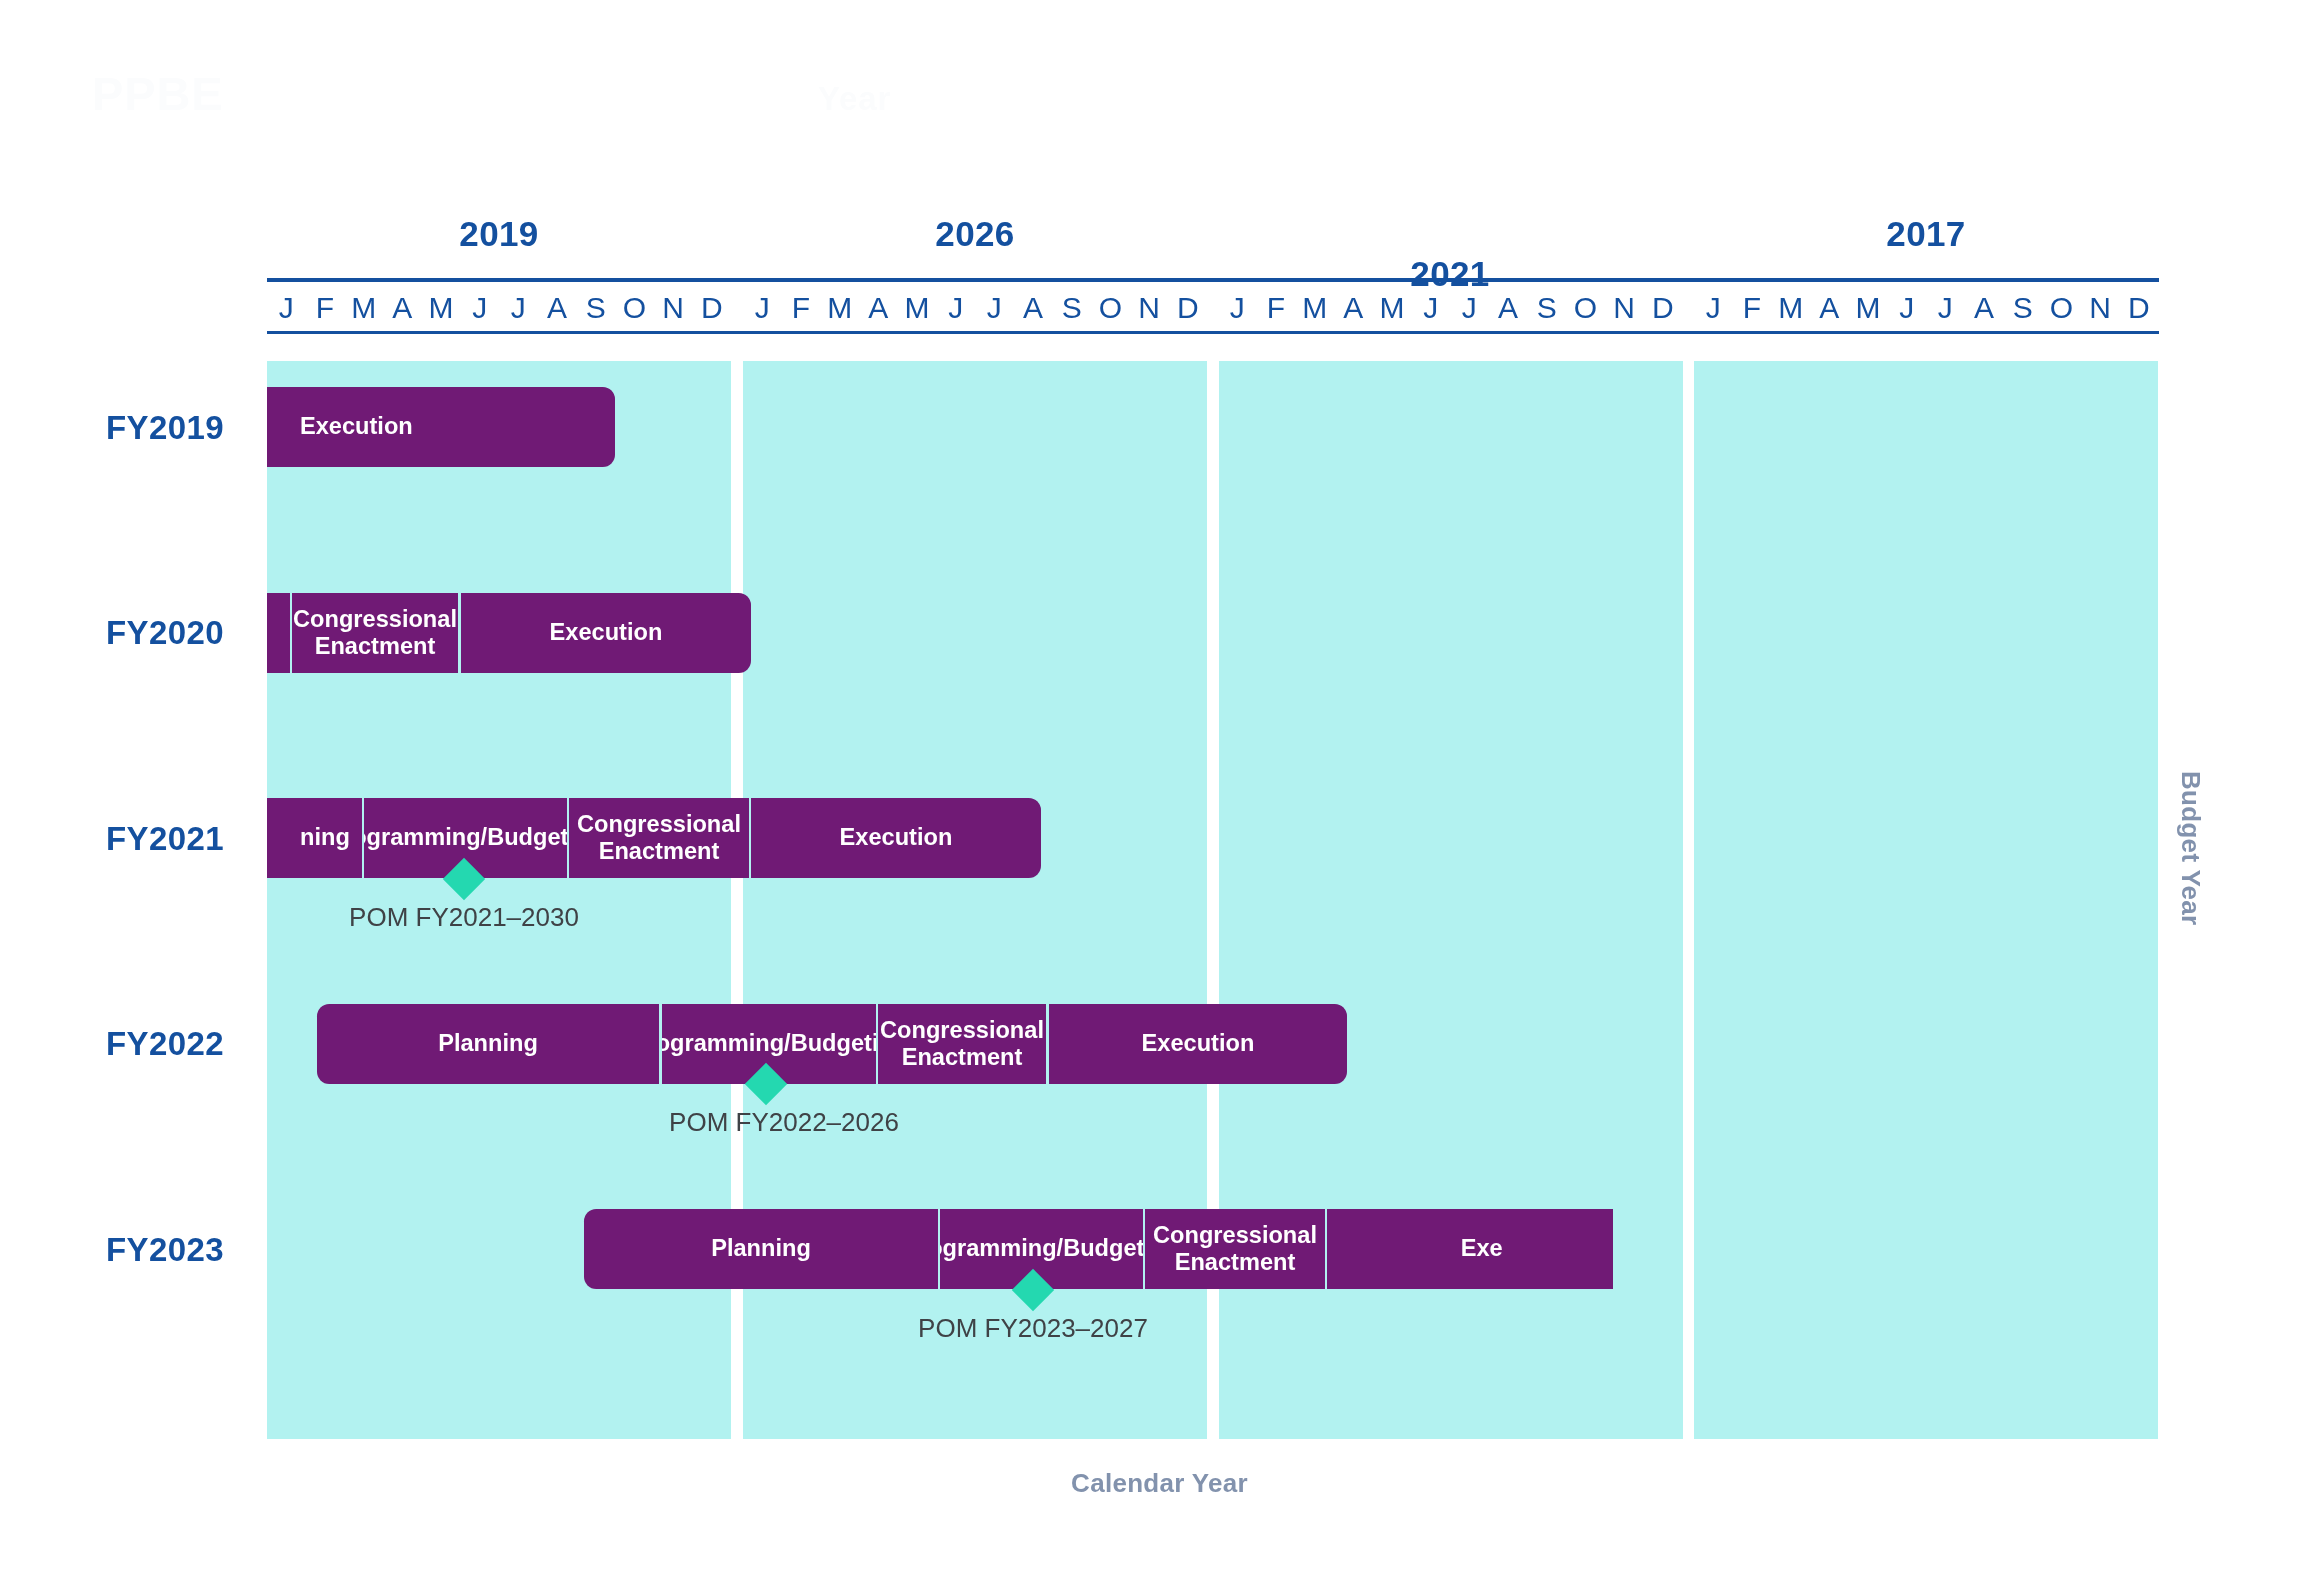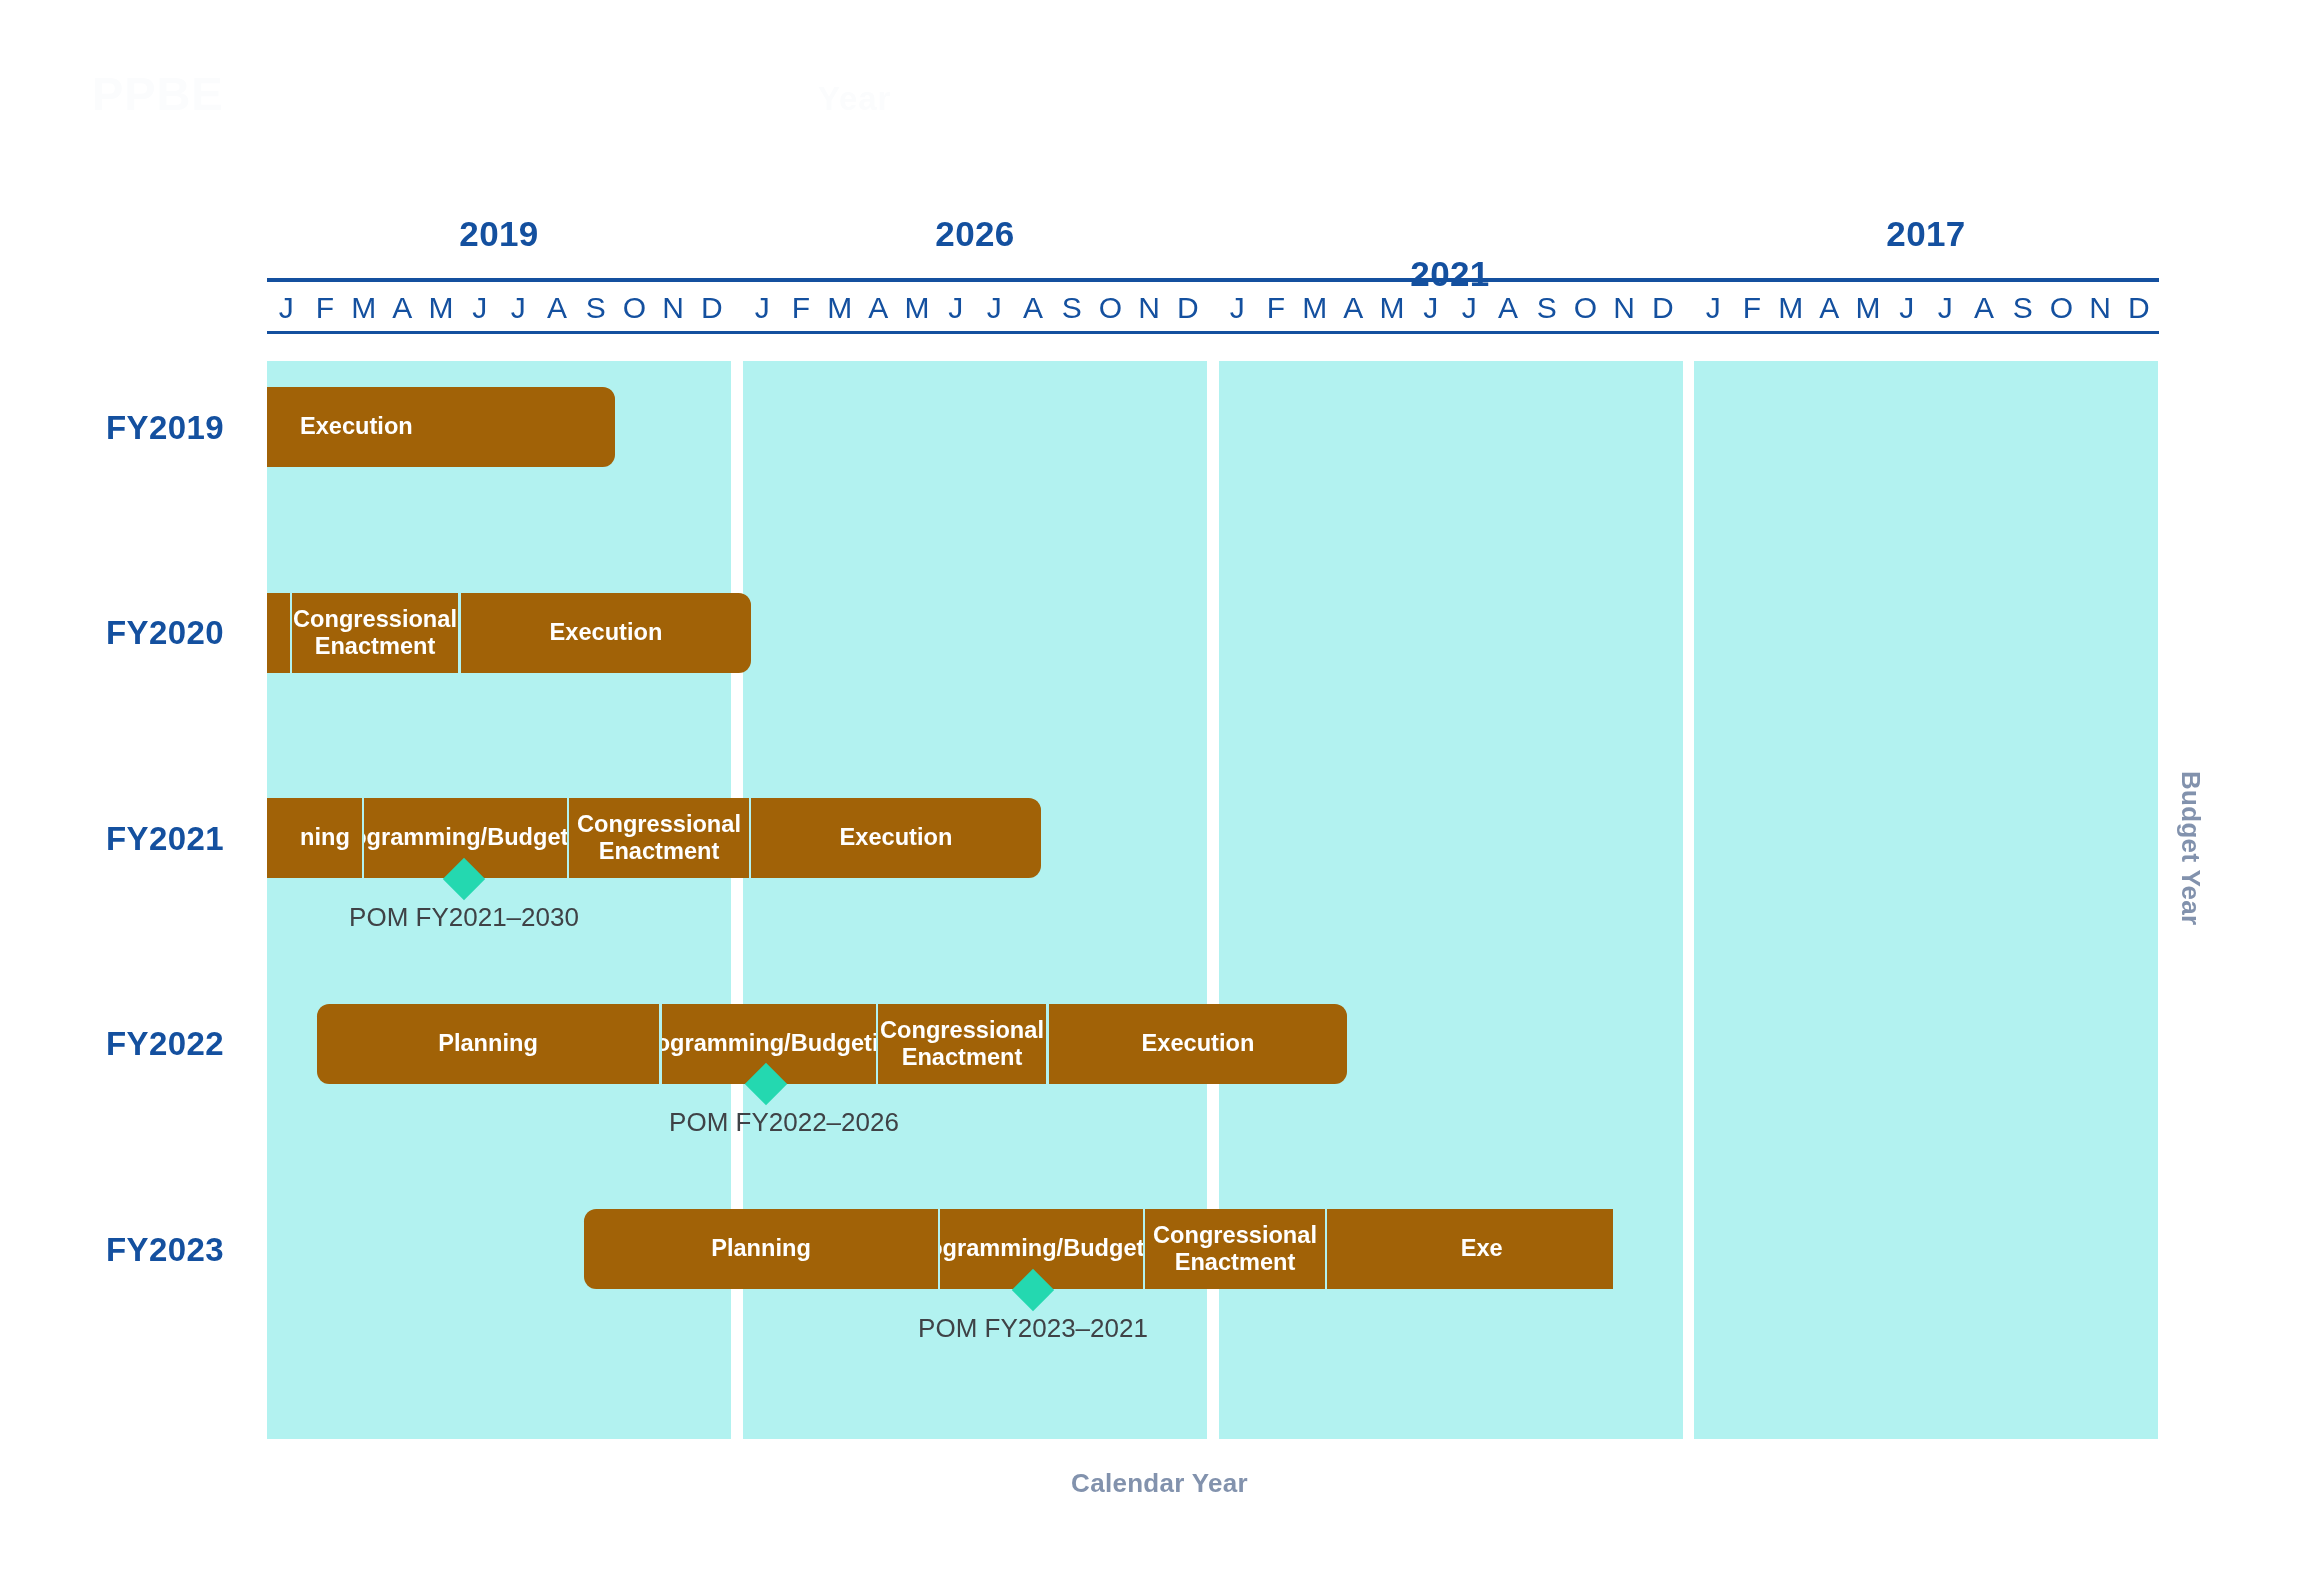--- a/index.html
+++ b/index.html
@@ -80,21 +80,21 @@
     color:#14509f;
     font-size:33px;
     font-weight:700;
     letter-spacing:0.4px;
     transform:translateY(-50%);
   }
 
   
   .bar{
     position:absolute;
-    background:#a16207;
+    background:#701a75;
     color:#ffffff;
     font-size:23.6px;
     font-weight:700;
     line-height:1.15;
     display:flex;
     align-items:center;
     justify-content:center;
     text-align:center;
     box-sizing:border-box;
     padding:0 8.7px;
@@ -280,19 +280,19 @@
       <div class="bar last" style="left: 1060px; width: 286px; top: 848px; height: 80px; padding-left: 32px;">
         <span>Exe</span>
       </div>
     </div>
   <div id="poms">
       <div class="pom-marker" style="left: 197px; top: 503px;"></div>
       <div class="pom-label" style="left: 197px; top: 541px;">POM FY2021–2030</div>
       <div class="pom-marker" style="left: 499px; top: 708px;"></div>
       <div class="pom-label" style="left: 499px; top: 746px; margin-left: 18px;">POM FY2022–2026</div>
       <div class="pom-marker" style="left: 766px; top: 914px;"></div>
-      <div class="pom-label" style="left: 766px; top: 952px;">POM FY2023–2021</div>
+      <div class="pom-label" style="left: 766px; top: 952px;">POM FY2023–2027</div>
     </div>
 </div>
 
 <div id="calendar-year">Calendar Year</div>
 <div id="budget-year">Budget Year</div>
 
 
 </body></html>

